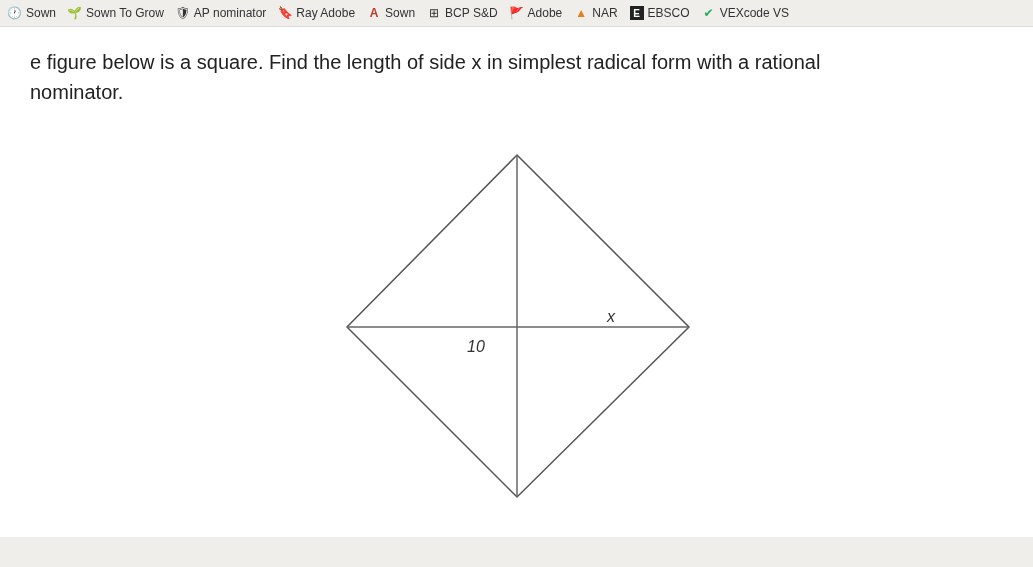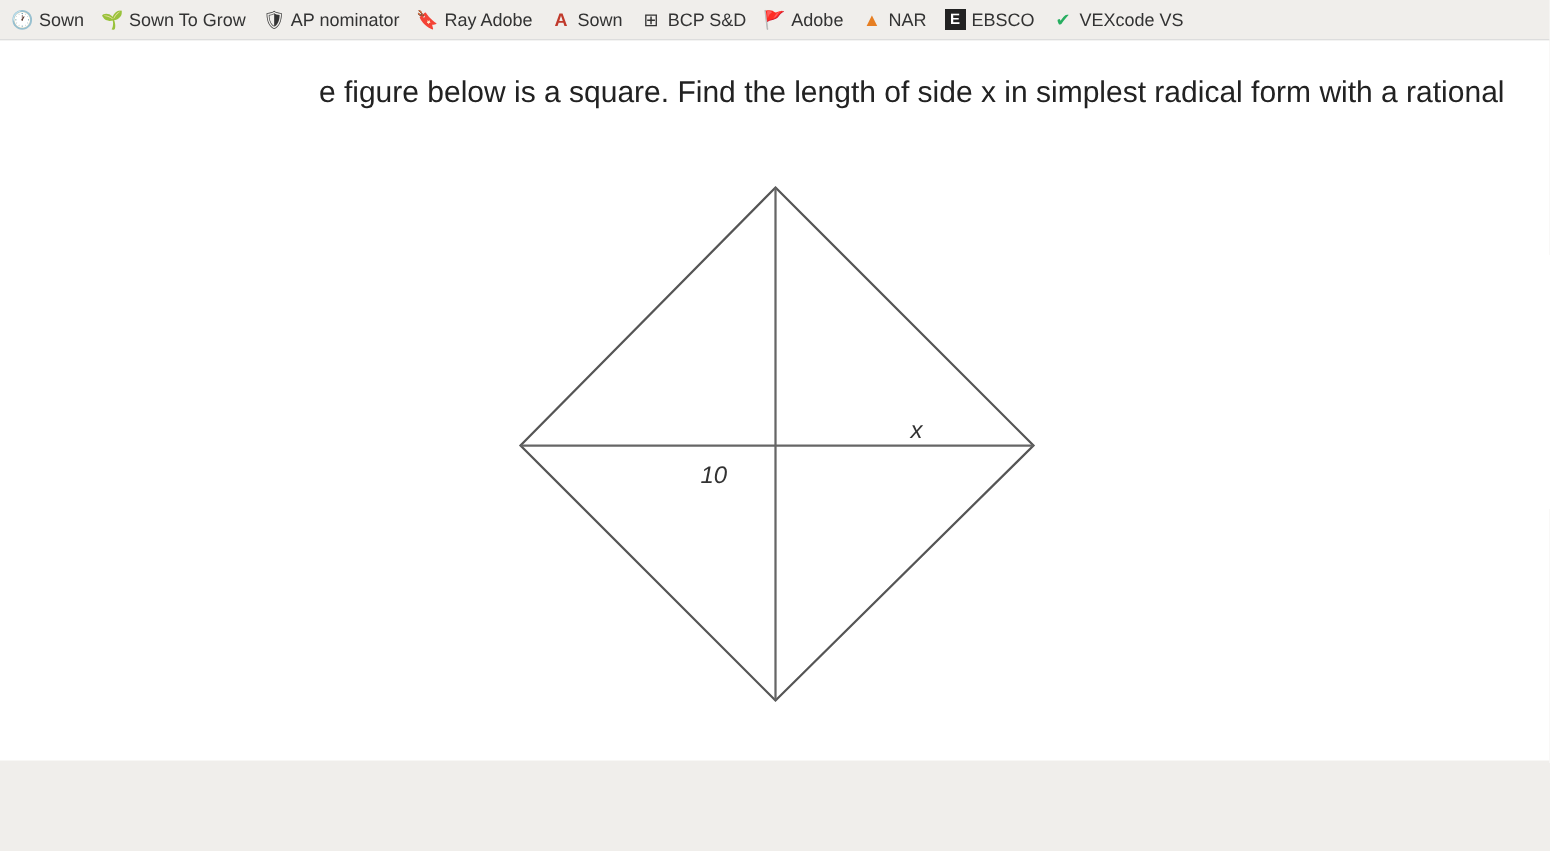--- a/index.html
+++ b/index.html
@@ -41,21 +41,20 @@
       align-items: center;
       justify-content: center;
       flex-shrink: 0;
     }
 
     
     .main-content {
       padding: 20px 30px;
       background: #ffffff;
       margin: 0;
-      text-align: right;
     }
 
     .problem-text {
       font-size: 20px;
       color: #222;
       line-height: 1.5;
       margin-bottom: 0;
     }
 
     
@@ -114,20 +113,21 @@
   </div>
   <div class="bookmark-item">
     <span class="bookmark-icon" style="color:#27ae60;">✔</span>
     <span>VEXcode VS</span>
   </div>
 </div>
 
 <div class="main-content">
   <div class="problem-text">
     <div>e figure below is a square. Find the length of side x in simplest radical form with a rational</div>
+    <div>nominator.</div>
   </div>
 
   <div class="diagram-container">
     <svg class="diagram-svg" width="420" height="370" viewBox="0 0 420 370">
 
       <polygon points="210,18 382,190 210,360 40,190" fill="none" stroke="#555" stroke-width="1.5"></polygon>
 
       <line x1="210" y1="18" x2="210" y2="360" stroke="#666" stroke-width="1.5"></line>
 
       <line x1="40" y1="190" x2="382" y2="190" stroke="#666" stroke-width="1.5"></line>

